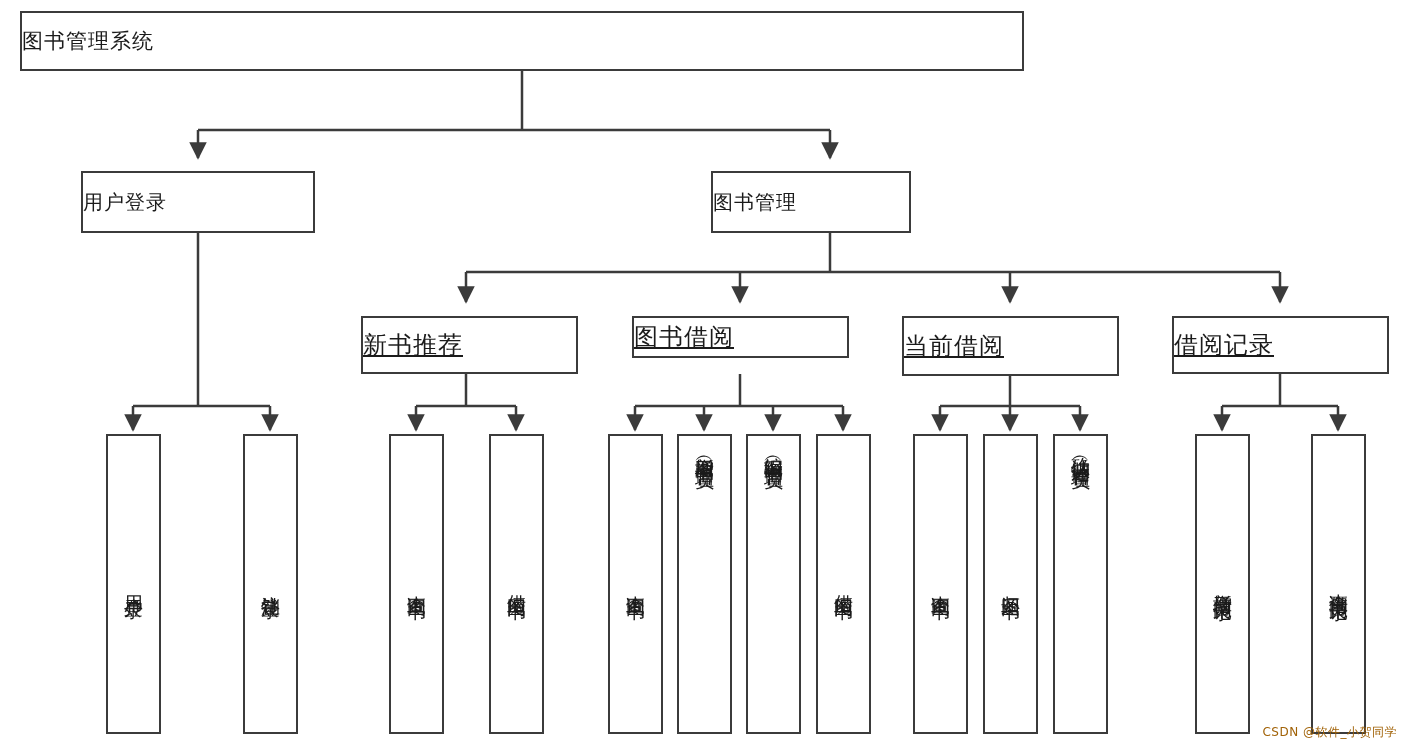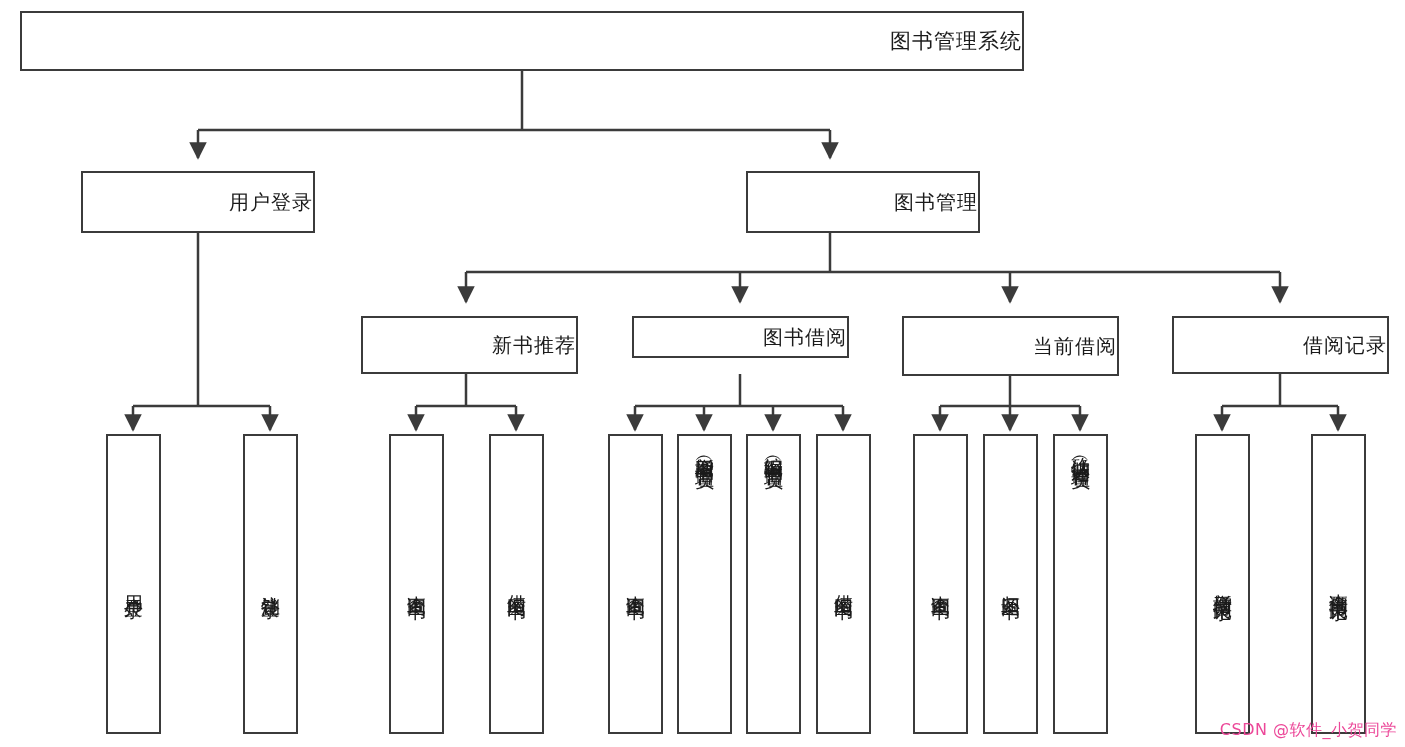--- a/index.html
+++ b/index.html
@@ -25,32 +25,33 @@
     height: 747px;
     pointer-events: none;
   }
   .node {
     position: absolute;
     box-sizing: border-box;
     border: 2.5px solid #3b3b3b;
     background: #ffffff;
     display: flex;
     align-items: center;
-    justify-content: flex-end;
+    justify-content: flex-start;
     color: #1b1b1b;
     z-index: 2;
   }
   .node.root {
     font-size: 21px;
   }
   .node.l2 {
     font-size: 20px;
   }
   .node.l3 {
-    font-size: 20px;
+    font-size: 24px;
+    text-decoration: underline;
   }
   .node.leaf {
     font-size: 19px;
     align-items: flex-start;
     justify-content: center;
     padding-top: 6px;
   }
   .node.leaf.centered {
     align-items: center;
     padding-top: 0;
@@ -63,22 +64,22 @@
     white-space: nowrap;
   }
   .hlabel {
     white-space: nowrap;
     letter-spacing: 1px;
   }
   #watermark {
     position: absolute;
     right: 8px;
     bottom: 6px;
-    font-size: 16px;
-    color: #ec4899;
+    font-size: 12px;
+    color: #a16207;
     letter-spacing: 0.5px;
     z-index: 5;
     white-space: nowrap;
   }
 </style>
 </head>
 <body>
 
 <div id="canvas">
 
@@ -133,37 +134,37 @@
   </svg>
 
   <div class="node root" style="left:20px; top:11px; width:1004px; height:60px;">
     <span class="hlabel">图书管理系统</span>
   </div>
 
   <div class="node l2" style="left:81px; top:171px; width:234px; height:62px;">
     <span class="hlabel">用户登录</span>
   </div>
 
-  <div class="node l2" style="left:711px; top:171px; width:234px; height:62px;margin-left:35px;">
+  <div class="node l2" style="left:711px; top:171px; width:200px; height:62px;">
     <span class="hlabel">图书管理</span>
   </div>
 
   <div class="node l3" style="left:361px; top:316px; width:217px; height:58px;">
     <span class="hlabel">新书推荐</span>
   </div>
 
   <div class="node l3" style="left:632px; top:316px; width:217px; height:42px;">
     <span class="hlabel">图书借阅</span>
   </div>
 
   <div class="node l3" style="left:902px; top:316px; width:217px; height:60px;">
     <span class="hlabel">当前借阅</span>
   </div>
 
-  <div class="node l3" style="left:1172px; top:316px; width:217px; height:58px;padding-left:20px;">
+  <div class="node l3" style="left:1172px; top:316px; width:217px; height:58px;">
     <span class="hlabel">借阅记录</span>
   </div>
 
   <div class="node leaf centered" style="left:106px; top:434px; width:55px; height:300px;">
     <span class="vlabel">用户登录</span>
   </div>
 
   <div class="node leaf centered" style="left:243px; top:434px; width:55px; height:300px;">
     <span class="vlabel">注销登录</span>
   </div>

